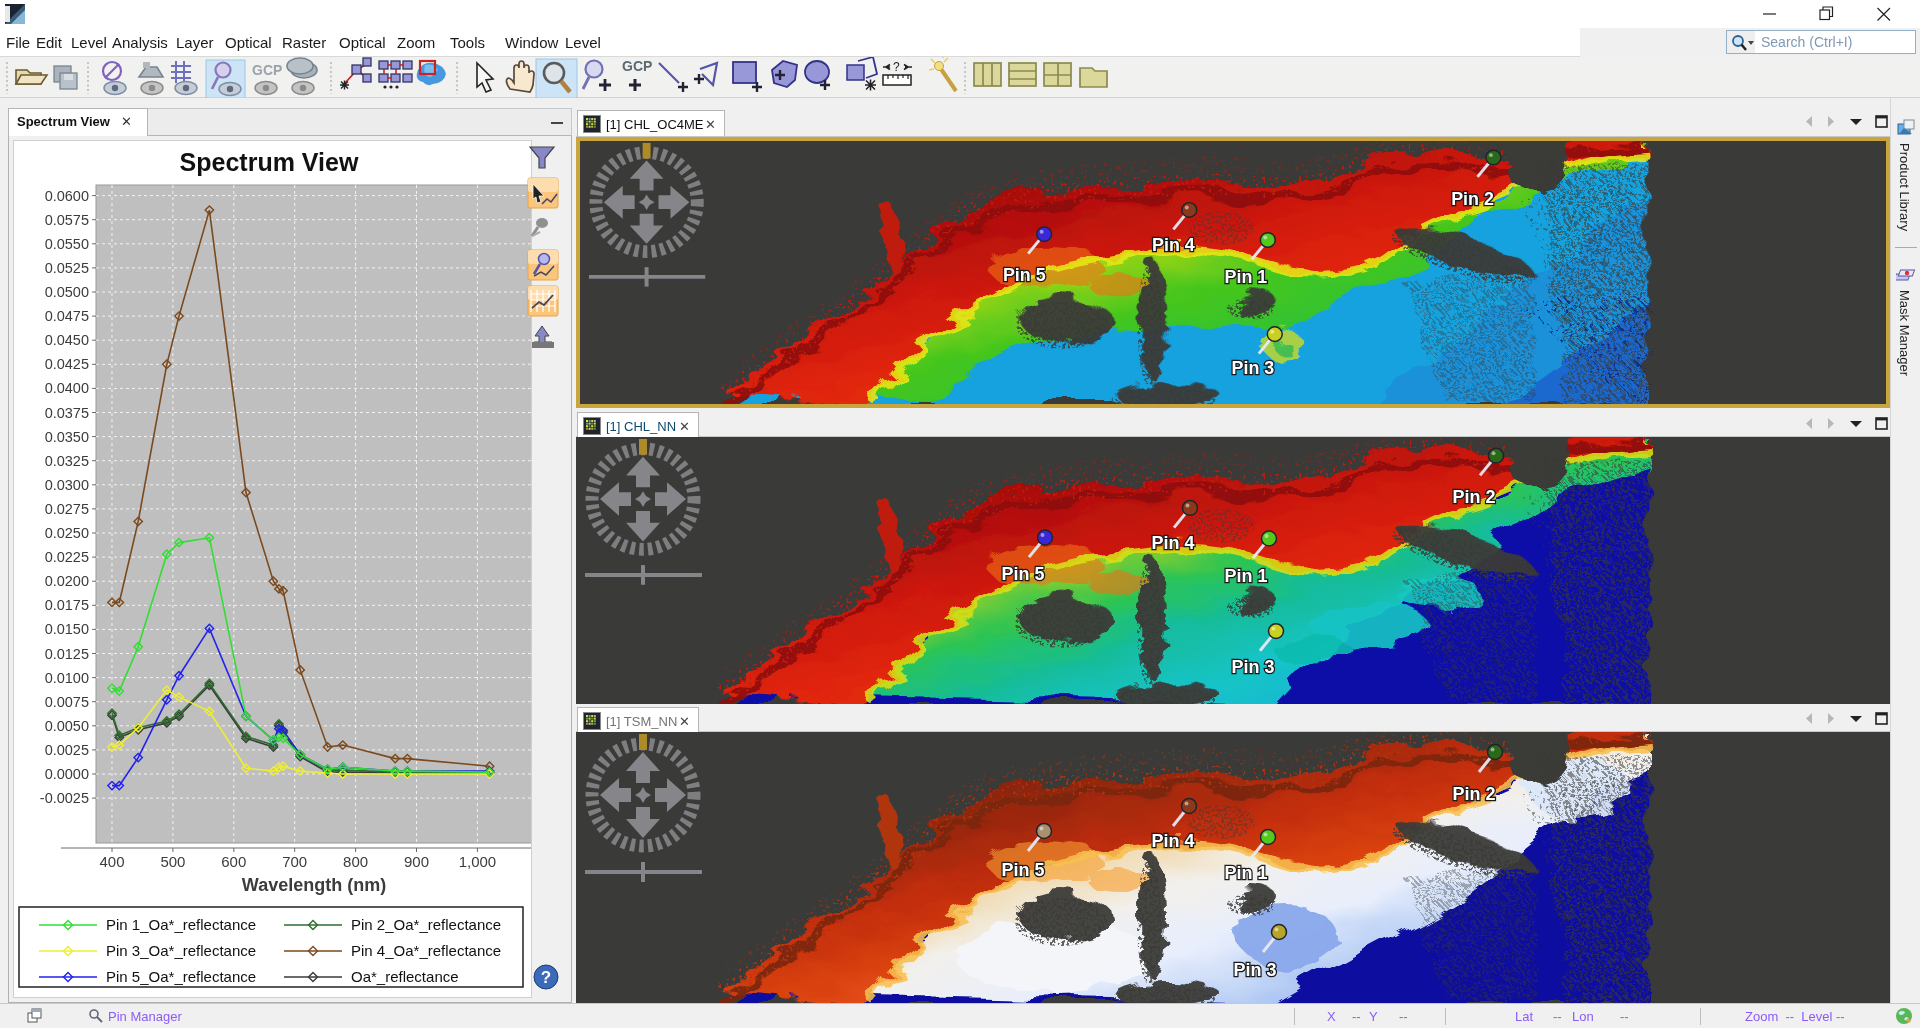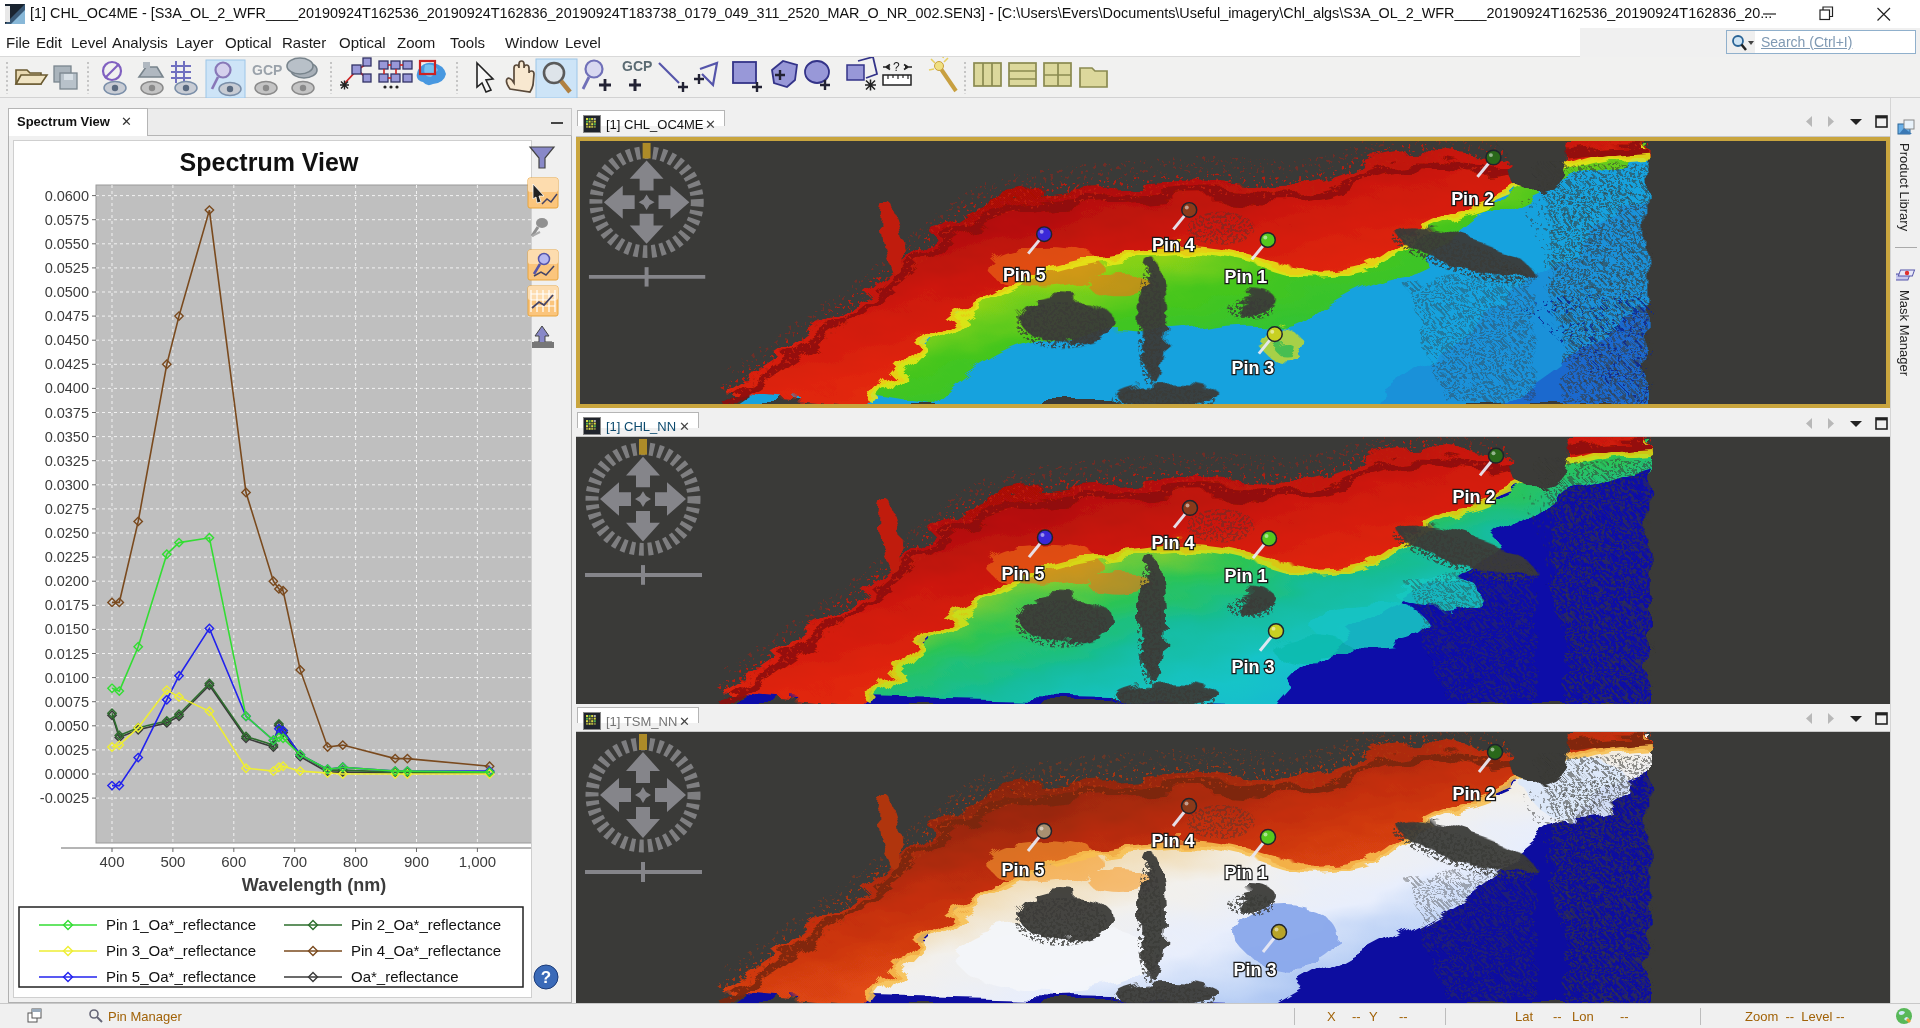--- a/index.html
+++ b/index.html
@@ -6,46 +6,45 @@
 html,body { width:1920px; height:1028px; overflow:hidden; font-family:"Liberation Sans", sans-serif; background:#f0f0f0; }
 svg text { font-family:"Liberation Sans", sans-serif; }
 #titlebar { position:absolute; left:0; top:0; width:1920px; height:28px; background:#ffffff; }
 #titlebar .ttext { position:absolute; left:30px; top:5px; font-size:14.4px; color:#111; white-space:nowrap; }
 #appicon { position:absolute; left:5px; top:4px; width:20px; height:20px; }
 .wbtn { position:absolute; top:0; width:16px; height:28px; }
 #menubar { position:absolute; left:0; top:28px; width:1580px; height:29px; background:#ffffff; border-bottom:1px solid #d9d9d9; }
 .mitem { position:absolute; top:6px; font-size:15px; color:#1a1a1a; }
 #searchbox { position:absolute; left:1726px; top:2px; width:190px; height:24px; border:1px solid #90b0cc; background:#fff; }
 #searchbox .mag { position:absolute; left:0; top:0; width:28px; height:22px; background:#efefef; }
-#searchbox .ph { position:absolute; left:34px; top:3px; font-size:14px; color:#7f99b3;text-decoration:underline; }
+#searchbox .ph { position:absolute; left:34px; top:3px; font-size:14px; color:#7f99b3; }
 #toolbar { position:absolute; left:0; top:57px; width:1920px; height:41px; background:#f1f1f0; border-bottom:1px solid #d2d2d2; }
 #lpanel { position:absolute; left:8px; top:108px; width:564px; height:895px; }
 #ltab { position:absolute; left:0; top:0; width:140px; height:28px; background:#fff; border:1px solid #b5b5b5; border-bottom:none; }
 #ltabstrip { position:absolute; left:140px; top:0px; width:424px; height:28px; background:#ececec; border:1px solid #c8c8c8; border-left:none; border-bottom:1px solid #b5b5b5;}
 #lbody { position:absolute; left:0; top:28px; width:564px; height:867px; background:#f0f0f0; border:1px solid #b0b0b0; border-top:none; }
 #chartarea { position:absolute; left:4px; top:4px; width:519px; height:858px; background:#ffffff; border:1px solid #cfcfcf; }
 .viewtabstrip { position:absolute; background:#f0f0f0; }
-.viewtab { position:absolute; left:1px; top:2px; height:16px; background:#fff; border:1px solid #b5b5b5; border-bottom:none; font-size:13px; }
+.viewtab { position:absolute; left:1px; top:2px; height:26px; background:#fff; border:1px solid #b5b5b5; border-bottom:none; font-size:13px; }
 .viewcontent { position:absolute; background:#3a3a38; }
 #sidebar { position:absolute; left:1890px; top:98px; width:30px; height:905px; background:#f0f0f0; border-left:1px solid #d5d5d5; }
 .vtext { position:absolute; left:6px; writing-mode:vertical-rl; font-size:13px; color:#222; }
-#statusbar { position:absolute; left:0; top:1003px; width:1920px; height:25px; background:#f0f0f0; border-top:1px solid #c8c8c8; font-size:13px; color:#a16207; }
+#statusbar { position:absolute; left:0; top:1003px; width:1920px; height:25px; background:#f0f0f0; border-top:1px solid #c8c8c8; font-size:13px; color:#8b5cf6; }
 .ssep { position:absolute; top:4px; width:1px; height:17px; background:#bdbdbd; }
 .stext { position:absolute; top:5px; }
 </style>
 </head>
 <body>
 <div id="titlebar">
   <svg id="appicon" viewBox="0 0 20 20">
       <rect x="0" y="0" width="20" height="20" fill="#1a2430"></rect>
       <path d="M0 20 L20 0 L20 20 Z" fill="#3a5a78"></path>
       <path d="M6 20 L20 6 L20 20 Z" fill="#88b8d8"></path>
       <rect x="0" y="2" width="5" height="16" fill="#e8e8e8"></rect>
     </svg>
-  <div class="ttext">[1] CHL_OC4ME - [S3A_OL_2_WFR____20190924T162536_20190924T162836_20190924T183738_0179_049_311_2520_MAR_O_NR_002.SEN3] - [C:\Users\Evers\Documents\Useful_imagery\Chl_algs\S3A_OL_2_WFR____20190924T162536_20190924T162836_20...</div>
   <svg class="wbtn" style="left:1762px" viewBox="0 0 16 28">
       <line x1="1" y1="14" x2="14" y2="14" stroke="#222" stroke-width="1.2"></line>
     </svg>
   <svg class="wbtn" style="left:1819px" viewBox="0 0 16 28">
       <rect x="1" y="10" width="9.5" height="9.5" fill="none" stroke="#222" stroke-width="1.2"></rect>
       <path d="M4 10 L4 7 L13.5 7 L13.5 16.5 L10.5 16.5" fill="none" stroke="#222" stroke-width="1.2"></path>
     </svg>
   <svg class="wbtn" style="left:1876px" viewBox="0 0 16 28">
       <path d="M1.5 8 L14 20.5 M14 8 L1.5 20.5" stroke="#222" stroke-width="1.2"></path>
     </svg>

